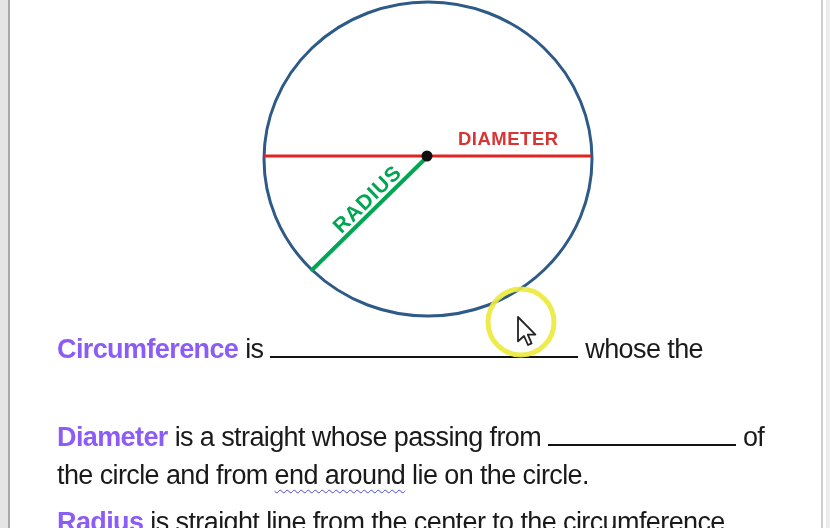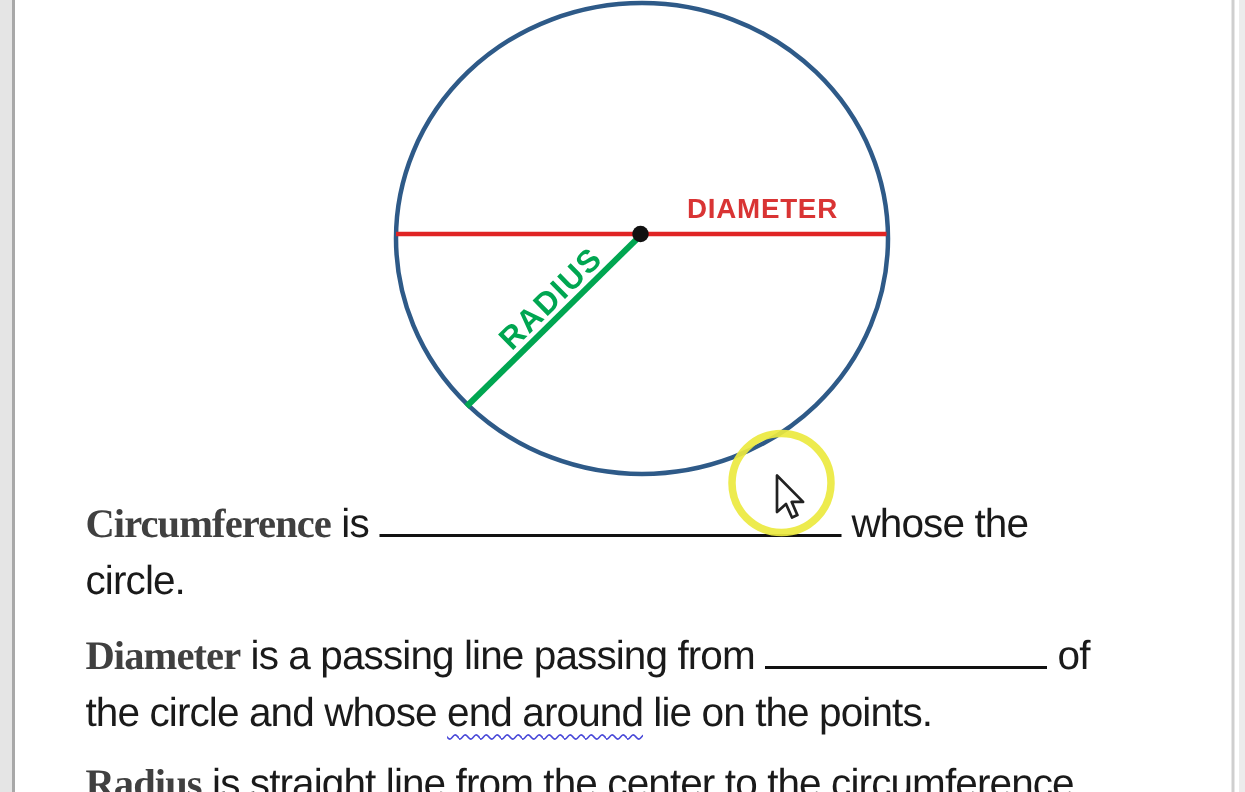--- a/index.html
+++ b/index.html
@@ -30,21 +30,21 @@
     position: absolute; left: 57px; top: 0; width: 760px;
     color: #1a1a1a;
     font-size: 27px; letter-spacing: -0.6px;
     line-height: 38px;
     z-index: 1;
   }
   .para { position: absolute; left: 0; white-space: nowrap; }
   .p-circumference { top: 330px; }
   .p-diameter { top: 418px; }
   .p-radius { top: 503px; }
-  .term { font-weight: bold; color: #404040; font-family: Liberation Serif, serif; }
+  .term { font-weight: bold; color: #8b5cf6; }
   .blank {
     display: inline-block; height: 24px;
     border-bottom: 2px solid #111111;
     vertical-align: baseline;
   }
   .blank-long { width: 308px; }
   .blank-short { width: 188px; }
   .squiggle {
     text-decoration: underline;
     text-decoration-style: wavy;
@@ -67,27 +67,26 @@
 
   <div class="gutter-left"></div>
   <div class="edge-line-right"></div>
   <div class="edge-strip-right"></div>
 
   <div class="doc-text">
 
     <div class="para p-circumference">
       <span class="term">Circumference</span><span> is </span><span class="blank blank-long"></span><span> whose the</span>
       <br>
-      <span>circle.</span>
     </div>
 
     <div class="para p-diameter">
-      <span class="term">Diameter</span><span> is a passing line passing from </span><span class="blank blank-short"></span><span> of</span>
+      <span class="term">Diameter</span><span> is a straight whose passing from </span><span class="blank blank-short"></span><span> of</span>
       <br>
-      <span>the circle and whose </span><span class="squiggle">end around</span><span> lie on the points.</span>
+      <span>the circle and from </span><span class="squiggle">end around</span><span> lie on the circle.</span>
     </div>
 
     <div class="para p-radius">
       <span class="term">Radius</span><span> is straight line from the center to the circumference</span>
     </div>
 
   </div>
 
   <svg class="overlay-svg" viewBox="0 0 830 528" xmlns="http://www.w3.org/2000/svg">
 

